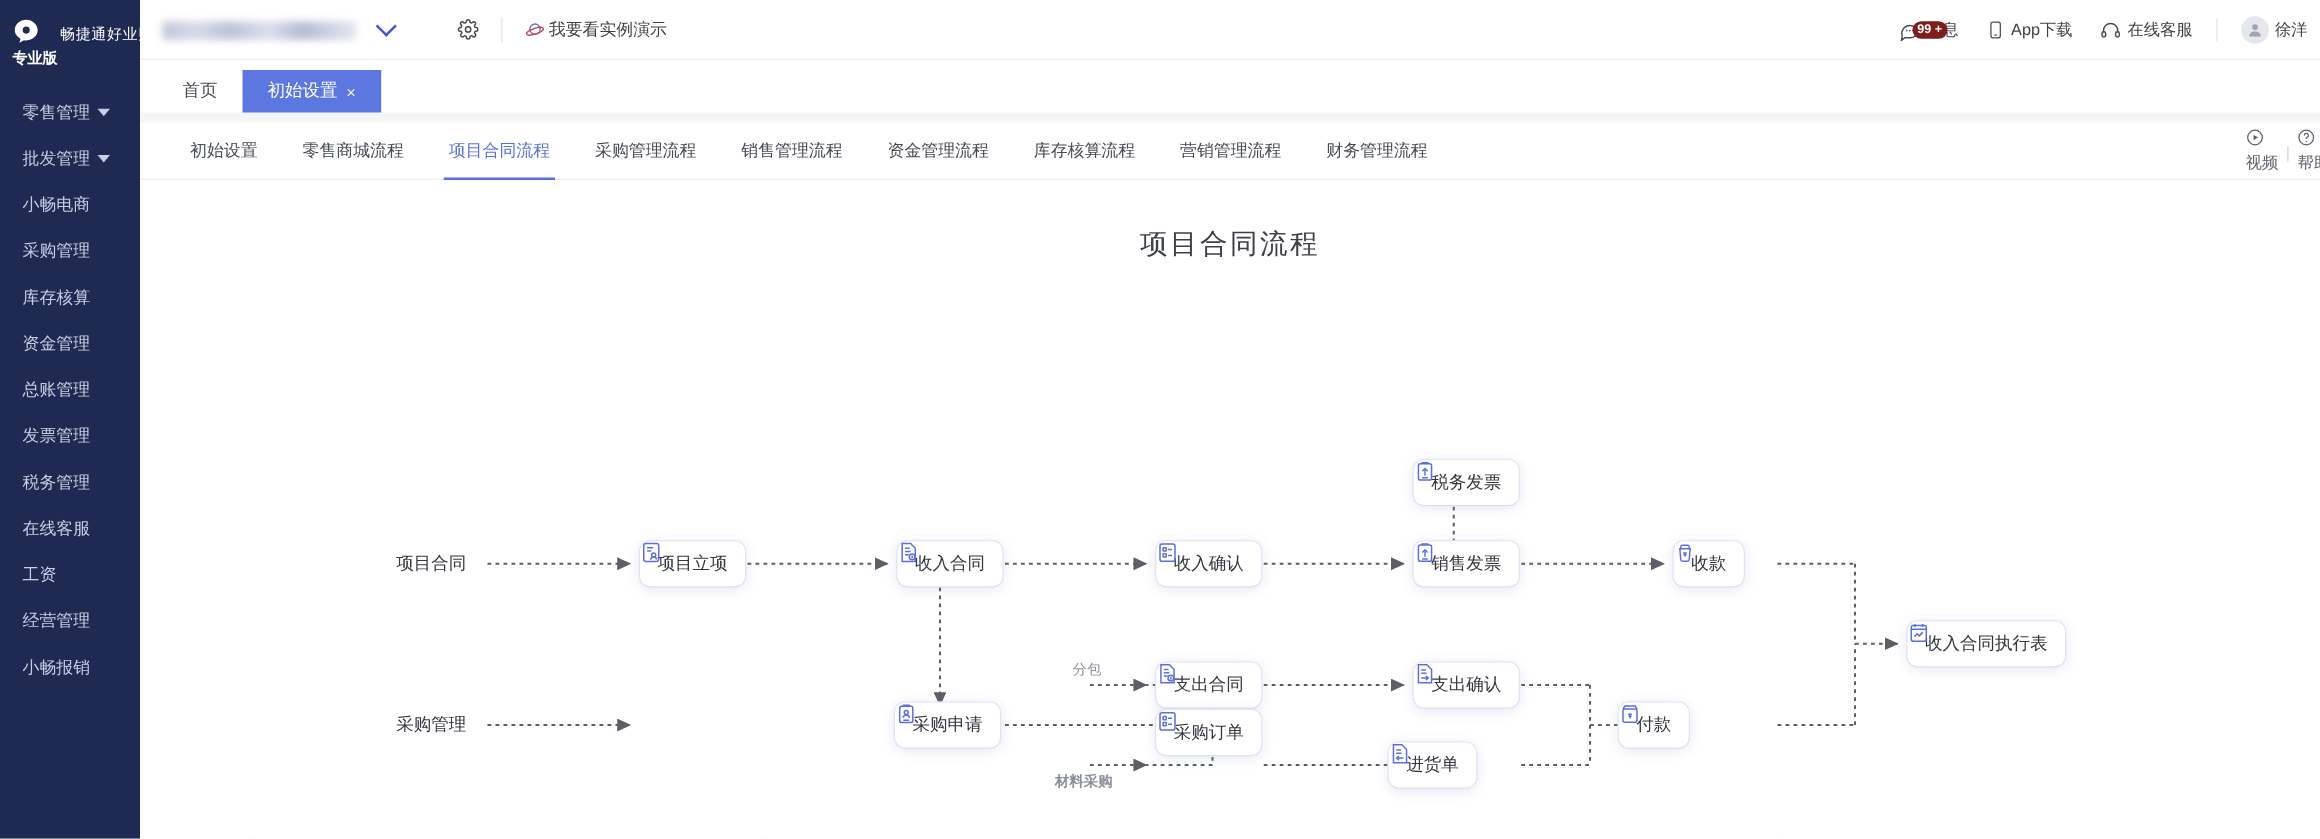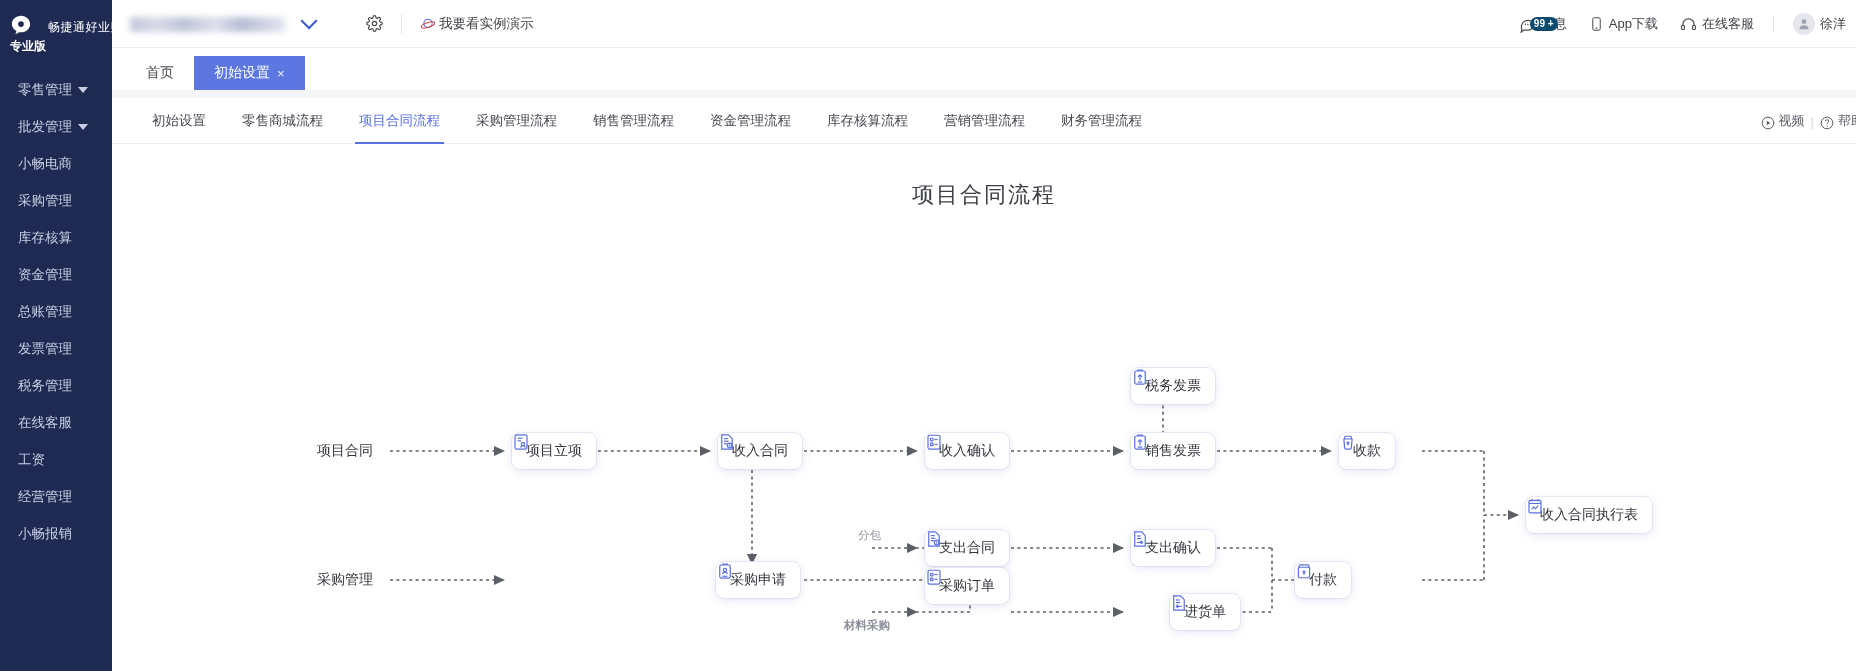--- a/index.html
+++ b/index.html
@@ -52,21 +52,21 @@
   .chev-down { width:12px;height:12px;border-right:2px solid #3f5bd4;border-bottom:2px solid #3f5bd4;
     transform:rotate(45deg); margin-left:18px; margin-top:-6px; }
   .gear { margin-left:26px; color:#4a4a4a; display:flex; align-items:center; }
   .vsep { width:1px;height:20px;background:#e3e5ea;margin:0 18px; }
   .demo-link { display:flex; align-items:center; gap:3px; color:#3f3f46; font-size:13.5px; cursor:pointer; }
 
   .top-right { position:absolute; right:6px; top:0; height:48px; display:flex; align-items:center; gap:0; }
   .tr-item { display:flex; align-items:center; gap:5px; color:#3f3f46; font-size:13px; padding:0 11px; cursor:pointer; position:relative;}
   .badge {
     position:absolute; top:2px; left:22px;
-    background:#0c4a6e; color:#fff; font-size:10px; line-height:14px;
+    background:#7f1d1d; color:#fff; font-size:10px; line-height:14px;
     border-radius:8px; padding:0 4px; min-width:24px; text-align:center;
     font-weight:bold;
   }
   .avatar { width:22px;height:22px;border-radius:50%;background:#e6e7ec; display:flex;align-items:center;justify-content:center; }
   .tr-sep { width:1px;height:18px;background:#e3e5ea;margin:0 8px; }
 
   
   .pagetabs { height:42px; background:#fff; display:flex; align-items:flex-end; padding-left:14px; }
   .ptab {
     height:34px; padding:0 20px; display:flex; align-items:center; gap:7px;
@@ -82,21 +82,21 @@
   .subtabs {
     height:46px; display:flex; align-items:center; padding-left:22px;
     border-bottom:1px solid #eceef2; position:relative; gap:0;
   }
   .stab { font-size:13.5px; color:#464a53; padding:0 18px; height:46px; line-height:46px; cursor:pointer; position:relative; white-space:nowrap;}
   .stab.active { color:#5771e3; }
   .stab.active::after {
     content:""; position:absolute; left:14px; right:14px; bottom:0; height:2px; background:#5771e3;
   }
   .subtabs-right { position:absolute; right:-8px; top:0; height:46px; display:flex; align-items:center; gap:6px; font-size:13px; color:#5b5f68; white-space:nowrap;}
-  .srt { display:flex;align-items:flex-end;gap:4px;cursor:pointer;}
+  .srt { display:flex;align-items:flex-start;gap:4px;cursor:pointer;flex-direction:column;}
   .srt-sep { color:#d6d8dd; }
 
   .flow-title { text-align:center; font-size:22px; color:#3d4049; margin-top:36px; letter-spacing:2px; }
 
   
   .canvas { position:absolute; left:0; top:46px; width:100%; height:calc(100% - 46px); }
   .canvas svg { position:absolute; left:0; top:0; }
 
   .node {
     position:absolute; display:flex; align-items:center; gap:8px;
@@ -453,21 +453,21 @@
           <svg width="18" height="18" viewBox="0 0 24 24" fill="none" stroke="#5b6fe0" stroke-width="1.6">
               <rect x="4" y="3" width="16" height="18.4" rx="2.2"></rect>
               <rect x="7.3" y="7" width="3.4" height="3.4" rx=".6"></rect>
               <line x1="12.6" y1="8.7" x2="16.8" y2="8.7"></line>
               <rect x="7.3" y="13.4" width="3.4" height="3.4" rx=".6"></rect>
               <line x1="12.6" y1="15.1" x2="16.8" y2="15.1"></line>
             </svg>
           <span>采购订单</span>
         </div>
 
-        <div class="node" style="left:1058px; top:450px;">
+        <div class="node" style="left:999px; top:450px;">
           <svg width="18" height="18" viewBox="0 0 24 24" fill="none" stroke="#5b6fe0" stroke-width="1.6">
               <path d="M5 2.5h9l5 5v14H5z"></path>
               <line x1="8" y1="8" x2="13" y2="8"></line>
               <line x1="8" y1="11.4" x2="13.6" y2="11.4"></line>
               <path d="M15.6 16.6h-7M10.8 14.4l-2.4 2.2 2.4 2.2"></path>
             </svg>
           <span>进货单</span>
         </div>
 
         <div class="node" style="left:1183px; top:418px;align-items:center;">

